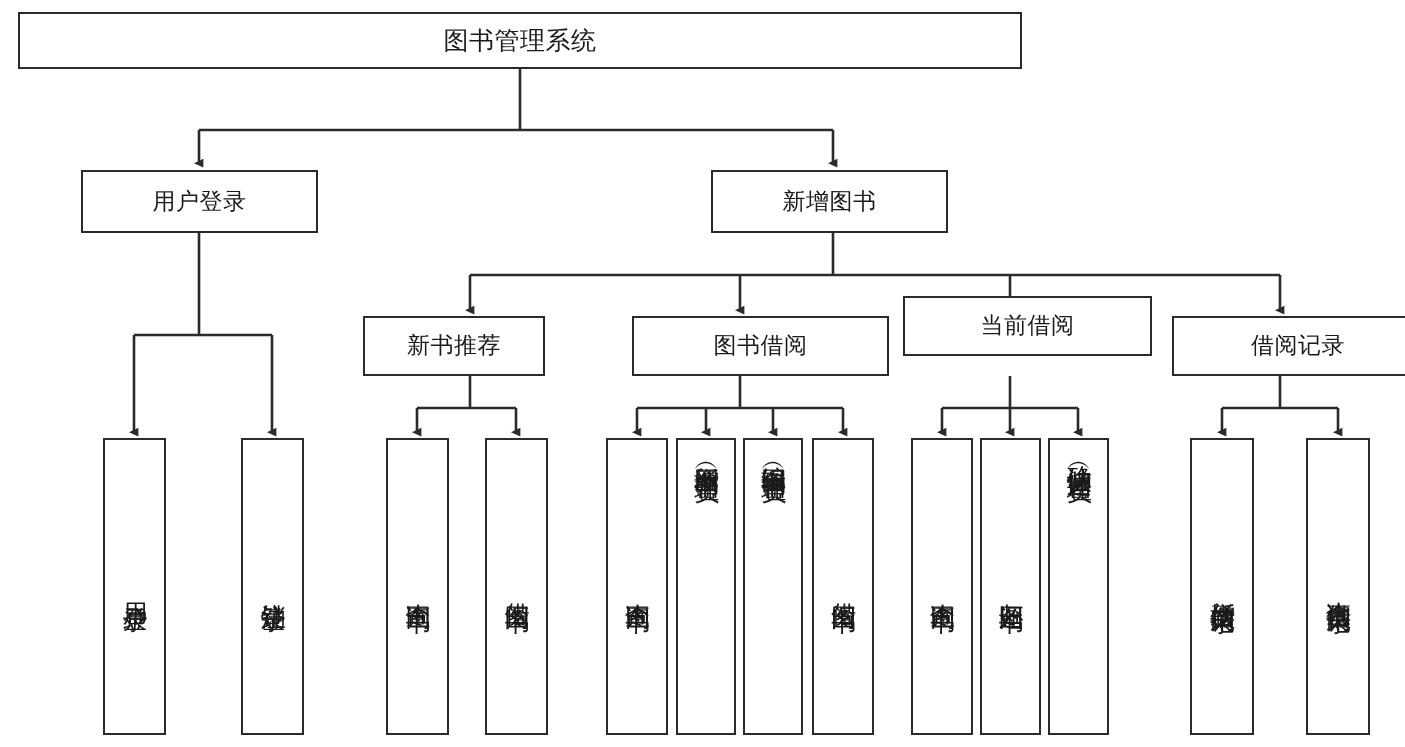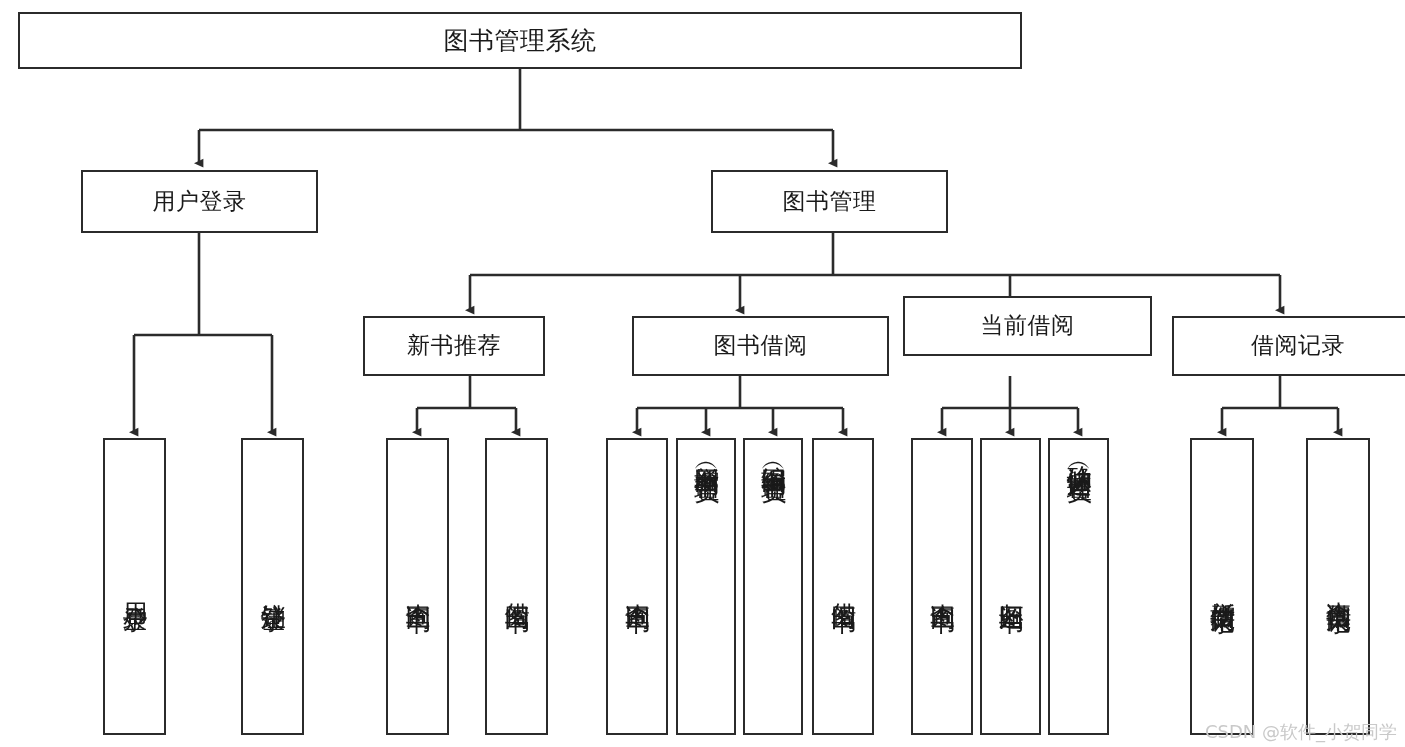--- a/index.html
+++ b/index.html
@@ -131,21 +131,21 @@
   </svg>
 
   <div class="node h root" style="left:18px; top:12px; width:1004px; height:57px;">
     <span class="label">图书管理系统</span>
   </div>
 
   <div class="node h" style="left:81px; top:170px; width:237px; height:63px;">
     <span class="label">用户登录</span>
   </div>
   <div class="node h" style="left:711px; top:170px; width:237px; height:63px;">
-    <span class="label">图书管理</span>
+    <span class="label">新增图书</span>
   </div>
 
   <div class="node h" style="left:363px; top:316px; width:182px; height:60px;">
     <span class="label">新书推荐</span>
   </div>
   <div class="node h" style="left:632px; top:316px; width:257px; height:60px;">
     <span class="label">图书借阅</span>
   </div>
   <div class="node h" style="left:903px; top:296px; width:249px; height:60px;">
     <span class="label">当前借阅</span>
@@ -191,15 +191,14 @@
     <span class="label">确认归还（管理员）</span>
   </div>
 
   <div class="node v mid" style="left:1190px; top:438px; width:64px; height:297px;">
     <span class="label">新增借阅记录</span>
   </div>
   <div class="node v mid" style="left:1306px; top:438px; width:64px; height:297px;">
     <span class="label">查询借阅记录</span>
   </div>
 
-  <div class="watermark">CSDN @软件_小贺同学</div>
 
 </div>
 
 </body></html>

